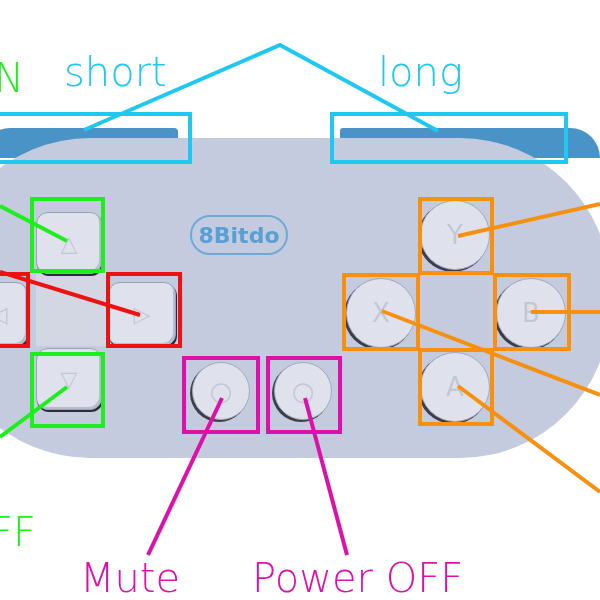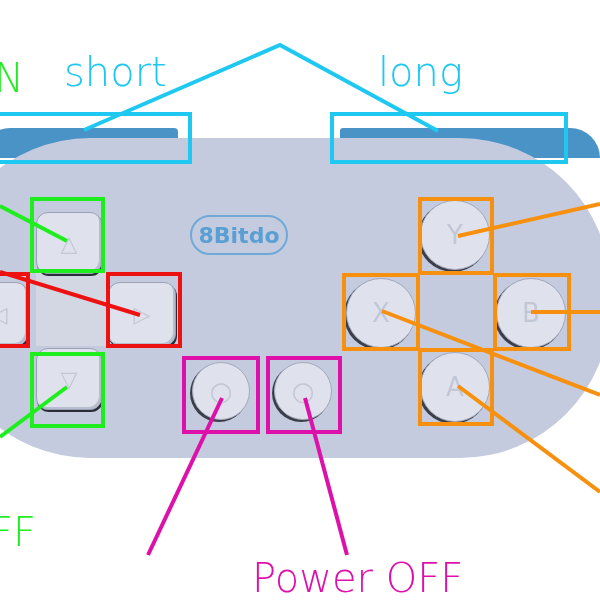--- a/index.html
+++ b/index.html
@@ -128,15 +128,16 @@
       <line x1="305" y1="398" x2="347" y2="555"></line>
     </g>
   </svg>
 
   <div class="label" style="left:64px;top:52px;font-size:40px;color:#1ec8f0;">short</div>
   <div class="label" style="left:378px;top:52px;font-size:40px;color:#1ec8f0;">long</div>
 
   <div class="label" style="left:-6px;top:58px;font-size:40px;color:#1eee1e;">N</div>
   <div class="label" style="left:-10px;top:512px;font-size:40px;color:#1eee1e;">FF</div>
 
+  <div class="label" style="left:80px;top:558px;font-size:40px;color:#dd11aa;">Mute</div>
   <div class="label" style="left:252px;top:558px;font-size:40px;color:#dd11aa;">Power OFF</div>
 
 </div>
 
 </body></html>

